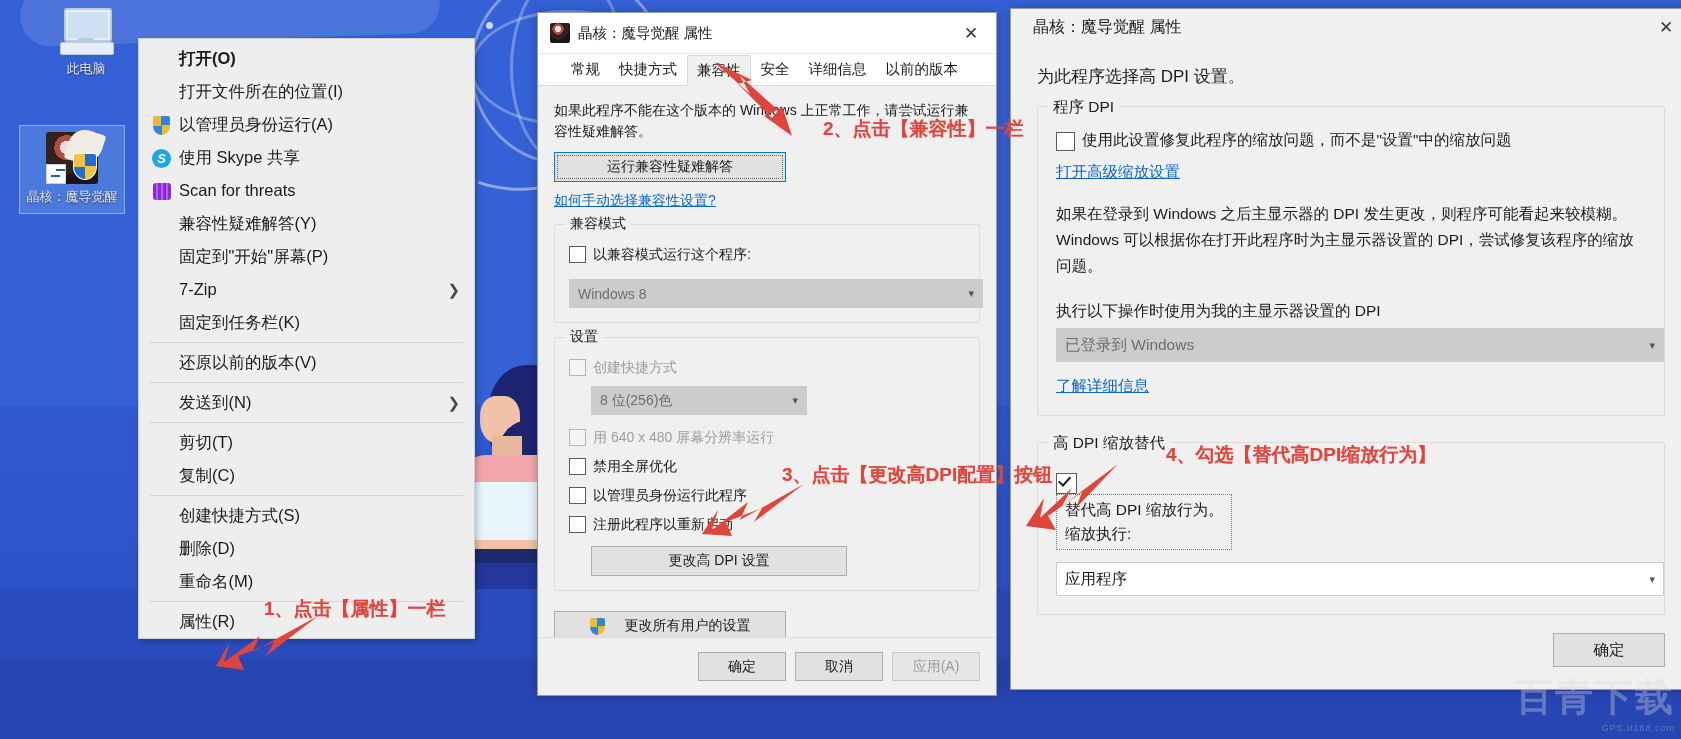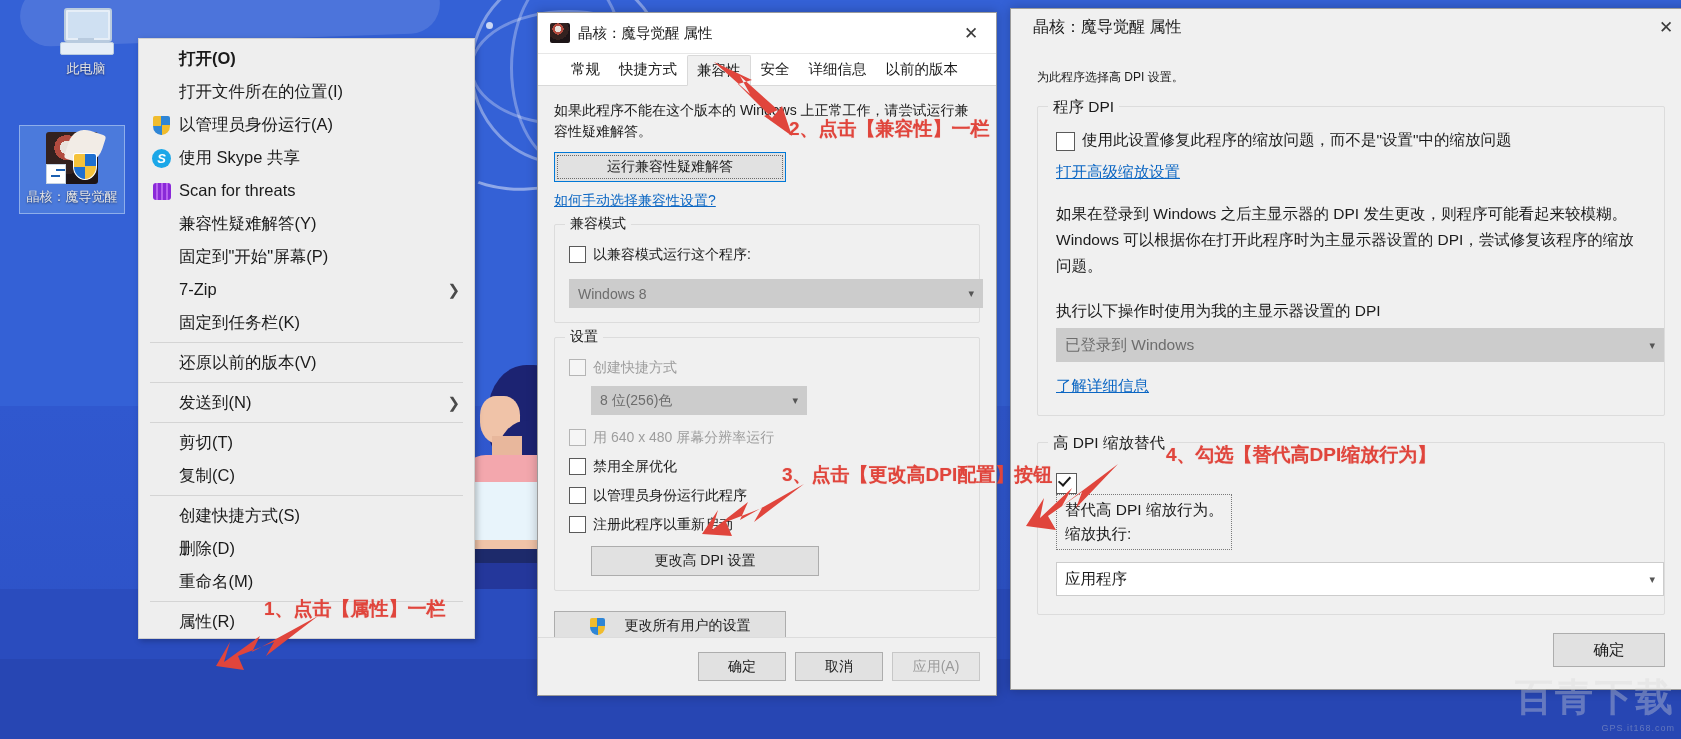--- a/index.html
+++ b/index.html
@@ -324,21 +324,21 @@
       <div class="cbrow">
         <span class="cb"></span>
         <span class="cbtext">以管理员身份运行此程序</span>
       </div>
       <div class="cbrow">
         <span class="cb"></span>
         <span class="cbtext">注册此程序以重新启动</span>
       </div>
 
       <div style="margin-top:12px;margin-left:22px;">
-        <button class="btn" style="width:228px;height:30px;">更改高 DPI 设置</button>
+        <button class="btn" style="width:256px;height:30px;">更改高 DPI 设置</button>
       </div>
     </div>
 
     <div style="margin-top:20px;">
       <button class="btn" style="width:232px;height:30px;gap:20px;">
         <span class="shield" style="position:relative;left:0;top:0;display:inline-block;width:15px;height:17px;"></span>
         <span>更改所有用户的设置</span>
       </button>
     </div>
   </div>
@@ -350,21 +350,21 @@
   </div>
 </div>
 
 <div class="dlg" id="dpi-dialog">
   <div class="dlg-title">
     <span class="t-text">晶核：魔导觉醒 属性</span>
     <span class="win-close">✕</span>
   </div>
 
   <div class="dlg-body">
-    <p class="para" style="margin:10px 0 16px;font-size:12px;">为此程序选择高 DPI 设置。</p>
+    <p class="para" style="margin:10px 0 16px;font-size:17px;">为此程序选择高 DPI 设置。</p>
 
     <div class="group">
       <span class="legend">程序 DPI</span>
 
       <div class="cbrow">
         <span class="cb" style="width:17px;height:17px;min-width:17px;"></span>
         <span class="cbtext">使用此设置修复此程序的缩放问题，而不是"设置"中的缩放问题</span>
       </div>
 
       <a class="link" style="margin:2px 0 4px 0;">打开高级缩放设置</a>
@@ -402,21 +402,21 @@
   <div class="dlg-footer">
     <button class="btn">确定</button>
   </div>
 </div>
 
 <div class="anno" style="left:264px;top:596px;">1、点击【属性】一栏</div>
 <svg class="arrow" style="left:214px;top:612px;width:110px;height:62px;" viewBox="0 0 110 62">
   <path d="M104 4 L38 40 L46 24 L10 50 L16 30 L2 54 L30 58 L24 44 L60 30 L52 44 Z" fill="#e0453c"></path>
 </svg>
 
-<div class="anno" style="left:789px;top:116px;">2、点击【兼容性】一栏</div>
+<div class="anno" style="left:823px;top:116px;">2、点击【兼容性】一栏</div>
 <svg class="arrow" style="left:706px;top:58px;width:92px;height:86px;" viewBox="0 0 92 86">
   <path d="M8 4 L44 36 L34 18 L72 52 L58 58 L86 78 L76 48 L66 60 L32 26 L46 22 Z" fill="#e0453c"></path>
 </svg>
 
 <div class="anno" style="left:782px;top:462px;">3、点击【更改高DPI配置】按钮</div>
 <svg class="arrow" style="left:698px;top:478px;width:112px;height:62px;" viewBox="0 0 112 62">
   <path d="M106 6 L42 42 L50 24 L14 52 L20 32 L4 56 L34 58 L28 44 L64 30 L56 44 Z" fill="#e0453c"></path>
 </svg>
 
 <div class="anno" style="left:1166px;top:442px;">4、勾选【替代高DPI缩放行为】</div>

